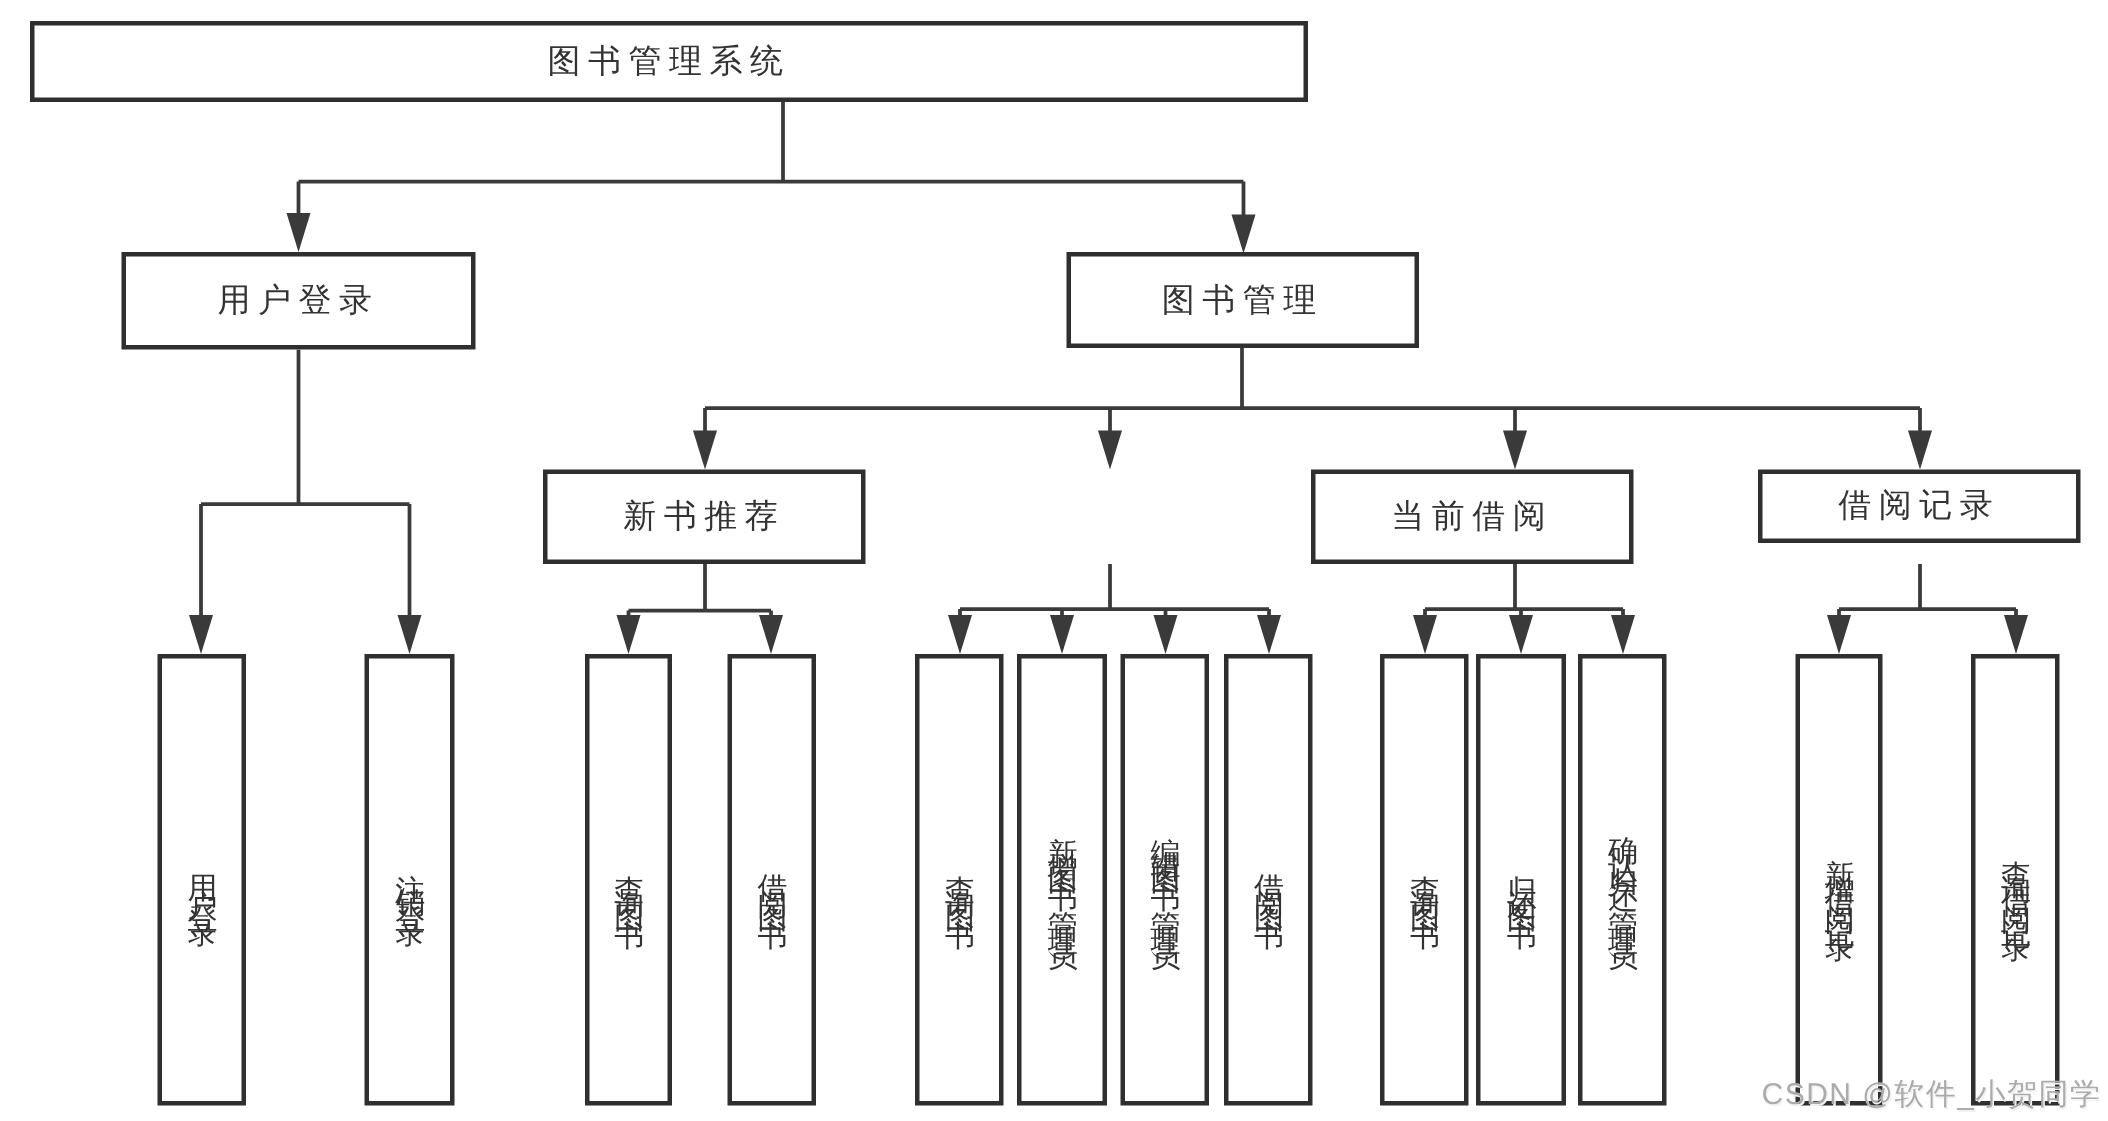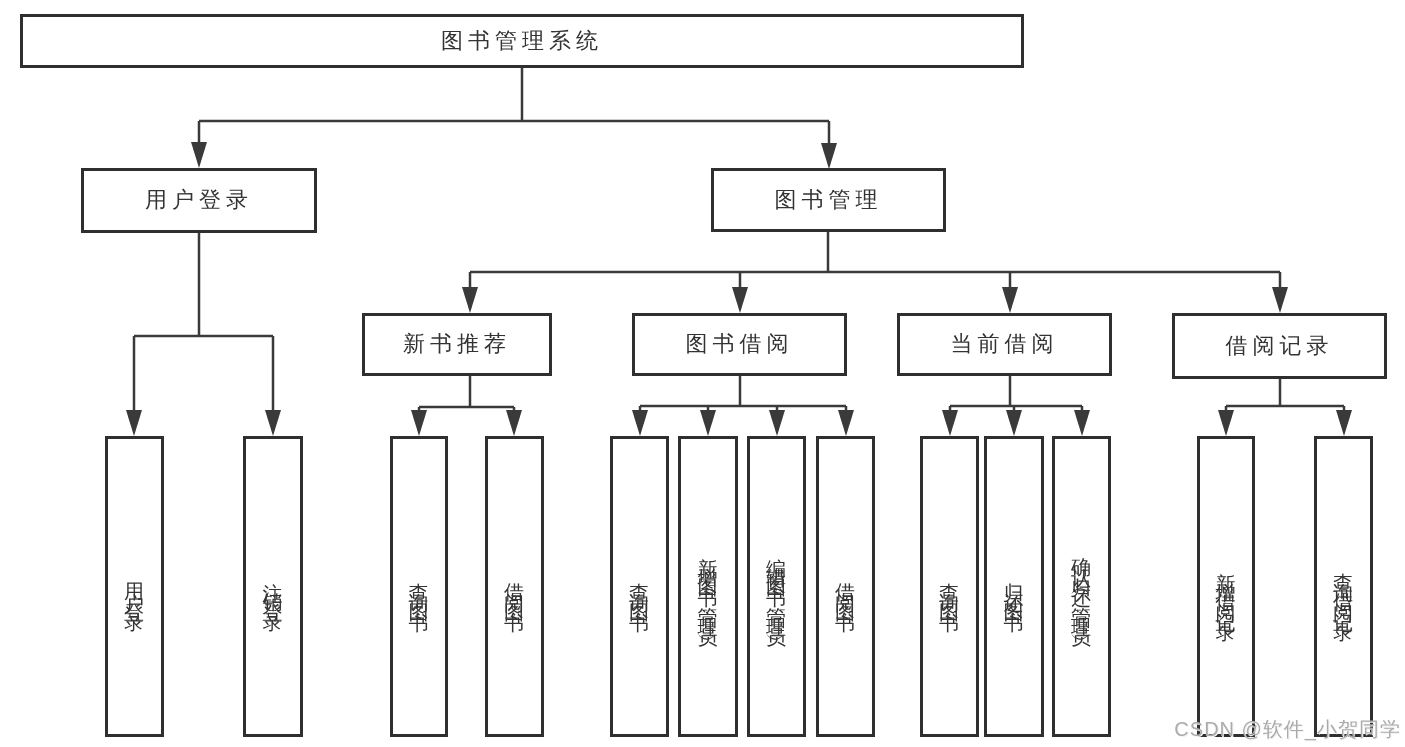--- a/index.html
+++ b/index.html
@@ -38,29 +38,29 @@
   }
   .node.v .lbl {
     writing-mode: vertical-rl;
     text-orientation: mixed;
     font-size: 20px;
     letter-spacing: 10px;
     white-space: normal;
     line-height: 1;
   }
   
-  .n-root  { left: 20px;  top: 14px;  width: 1004px; height: 54px; }
+  .n-root  { left: 20px;  top: 14px;  width: 852px; height: 54px; }
   
   .n-l2a   { left: 81px;  top: 168px; width: 236px;  height: 65px; }
   .n-l2b   { left: 711px; top: 168px; width: 235px;  height: 64px; font-family: Liberation Serif, serif; }
   
-  .n-l3a   { left: 362px;  top: 313px; width: 190px; height: 63px; }
+  .n-l3a   { left: 362px;  top: 313px; width: 215px; height: 63px; }
   .n-l3b   { left: 632px;  top: 313px; width: 215px; height: 63px; }
-  .n-l3c   { left: 897px;  top: 313px; width: 215px; height: 63px; }
-  .n-l3d   { left: 1172px; top: 313px; width: 215px; height: 66px; }
+  .n-l3c   { left: 874px;  top: 313px; width: 215px; height: 63px; }
+  .n-l3d   { left: 1172px; top: 313px; width: 215px; height: 49px; }
   
   .leaf { top: 436px; height: 301px; }
   .n-f01 { left: 105px;  width: 59px; }
   .n-f02 { left: 243px;  width: 60px; }
   .n-f03 { left: 390px;  width: 58px; }
   .n-f04 { left: 485px;  width: 59px; }
   .n-f05 { left: 610px;  width: 59px; }
   .n-f06 { left: 678px;  width: 60px; }
   .n-f07 { left: 747px;  width: 59px; }
   .n-f08 { left: 816px;  width: 59px; }
@@ -137,23 +137,20 @@
   <div class="node n-l2a">
     <span class="lbl">用户登录</span>
   </div>
   <div class="node n-l2b">
     <span class="lbl">图书管理</span>
   </div>
 
   <div class="node n-l3a">
     <span class="lbl">新书推荐</span>
   </div>
-  <div class="node n-l3b">
-    <span class="lbl">图书借阅</span>
-  </div>
   <div class="node n-l3c">
     <span class="lbl">当前借阅</span>
   </div>
   <div class="node n-l3d">
     <span class="lbl">借阅记录</span>
   </div>
 
   <div class="node v leaf n-f01">
     <span class="lbl">用户登录</span>
   </div>

